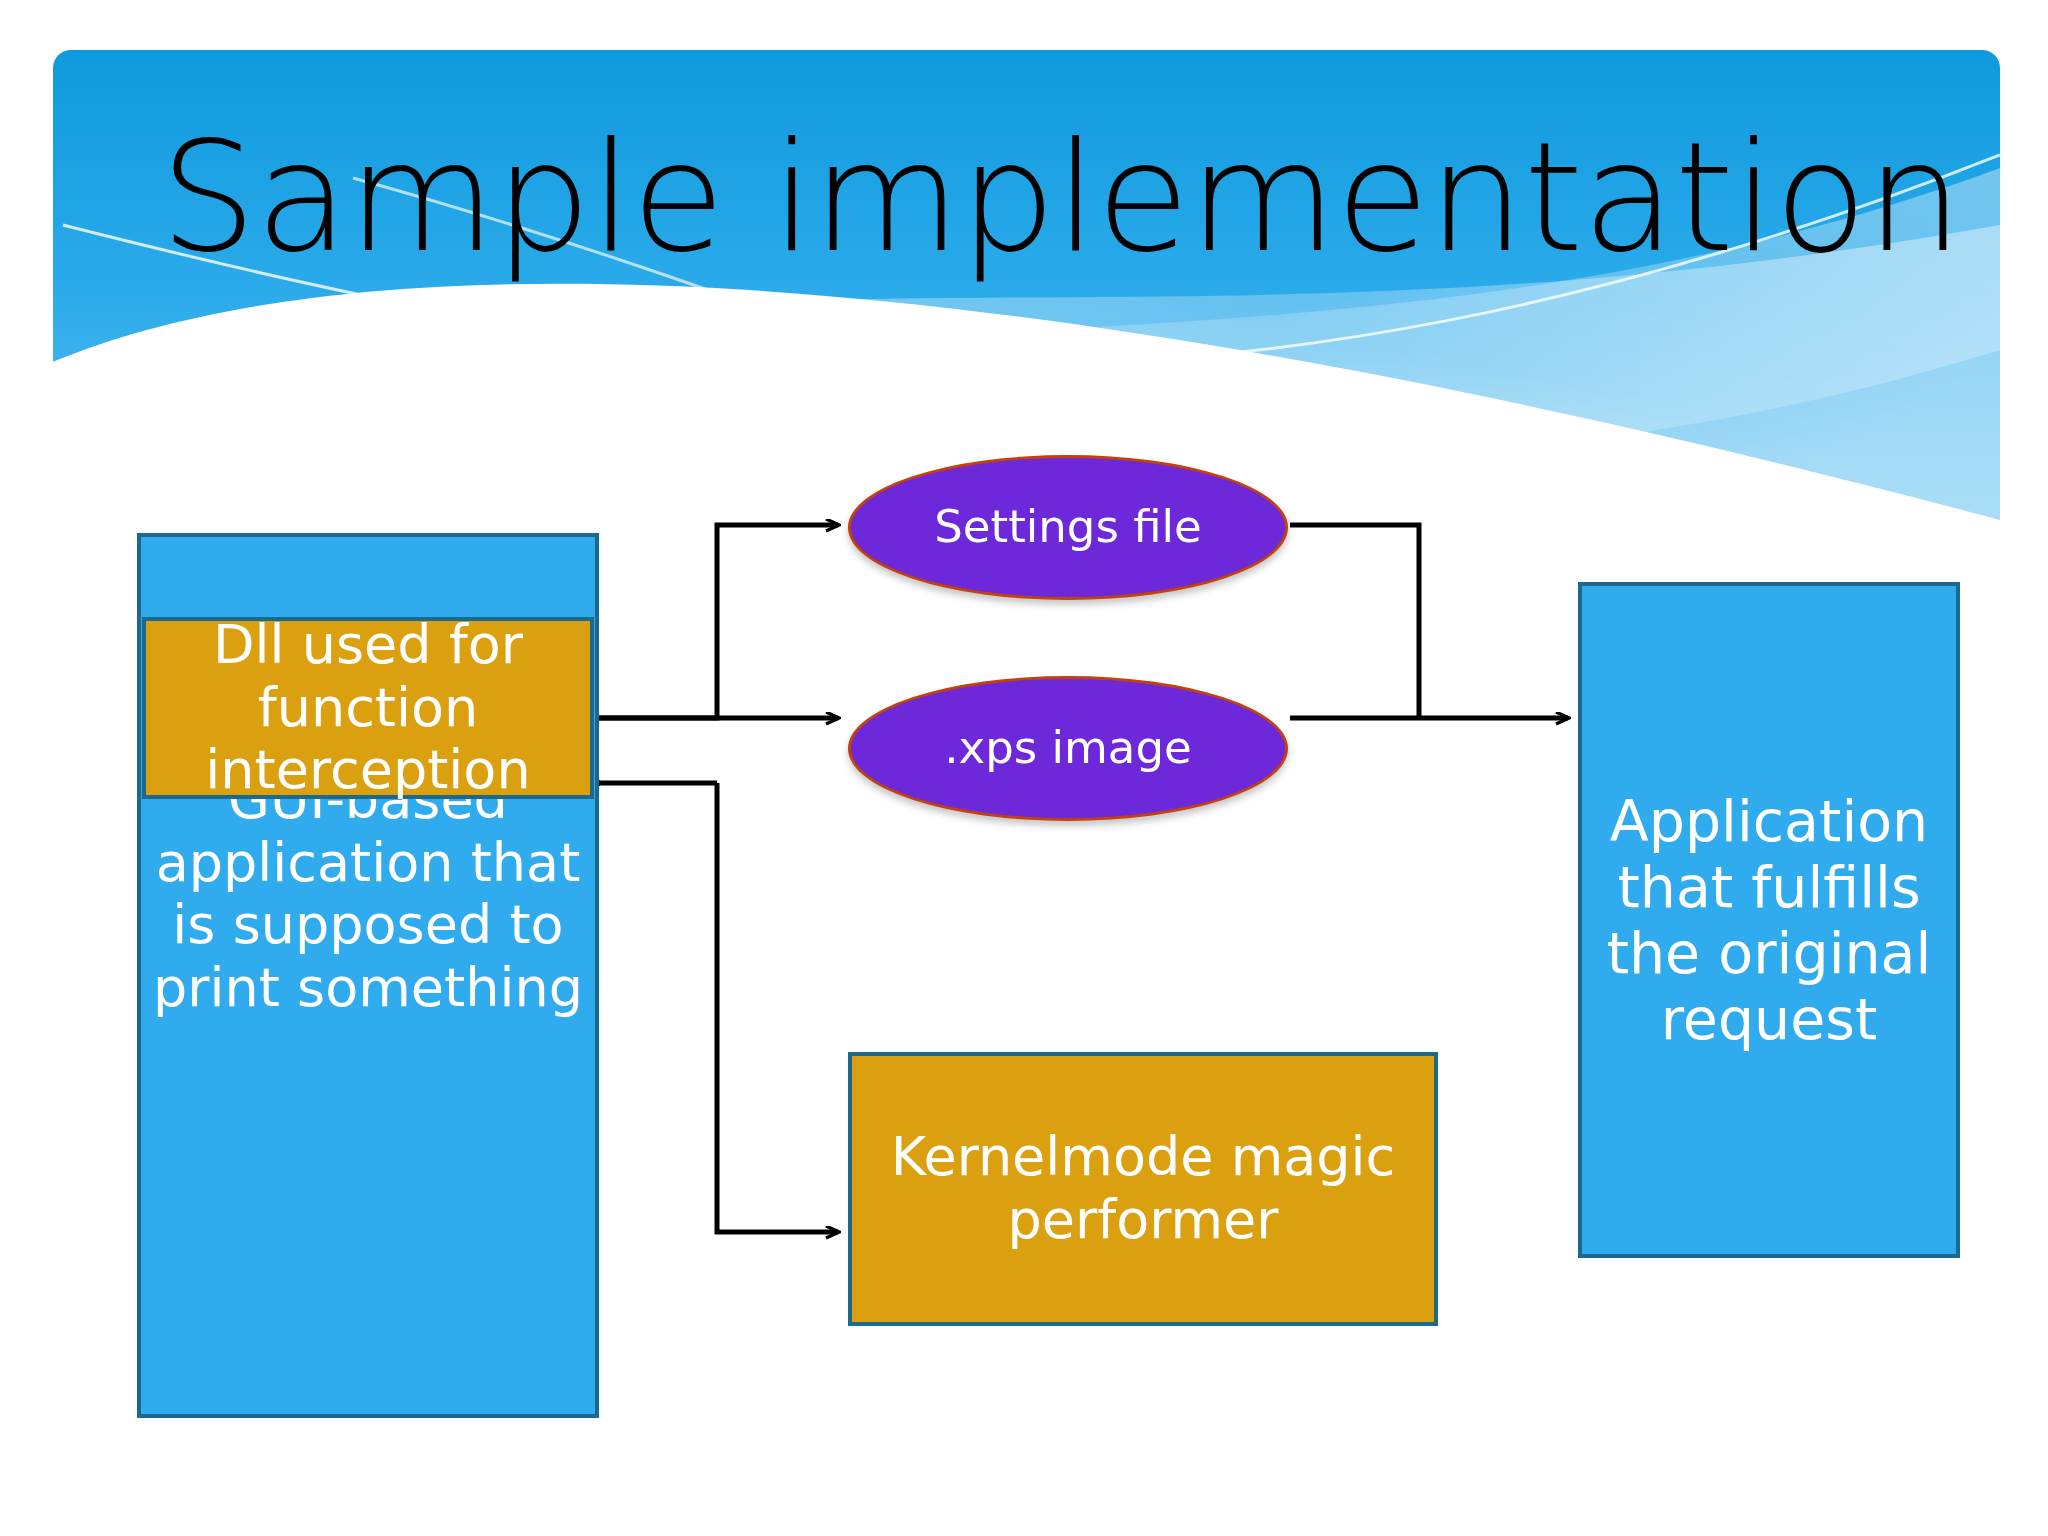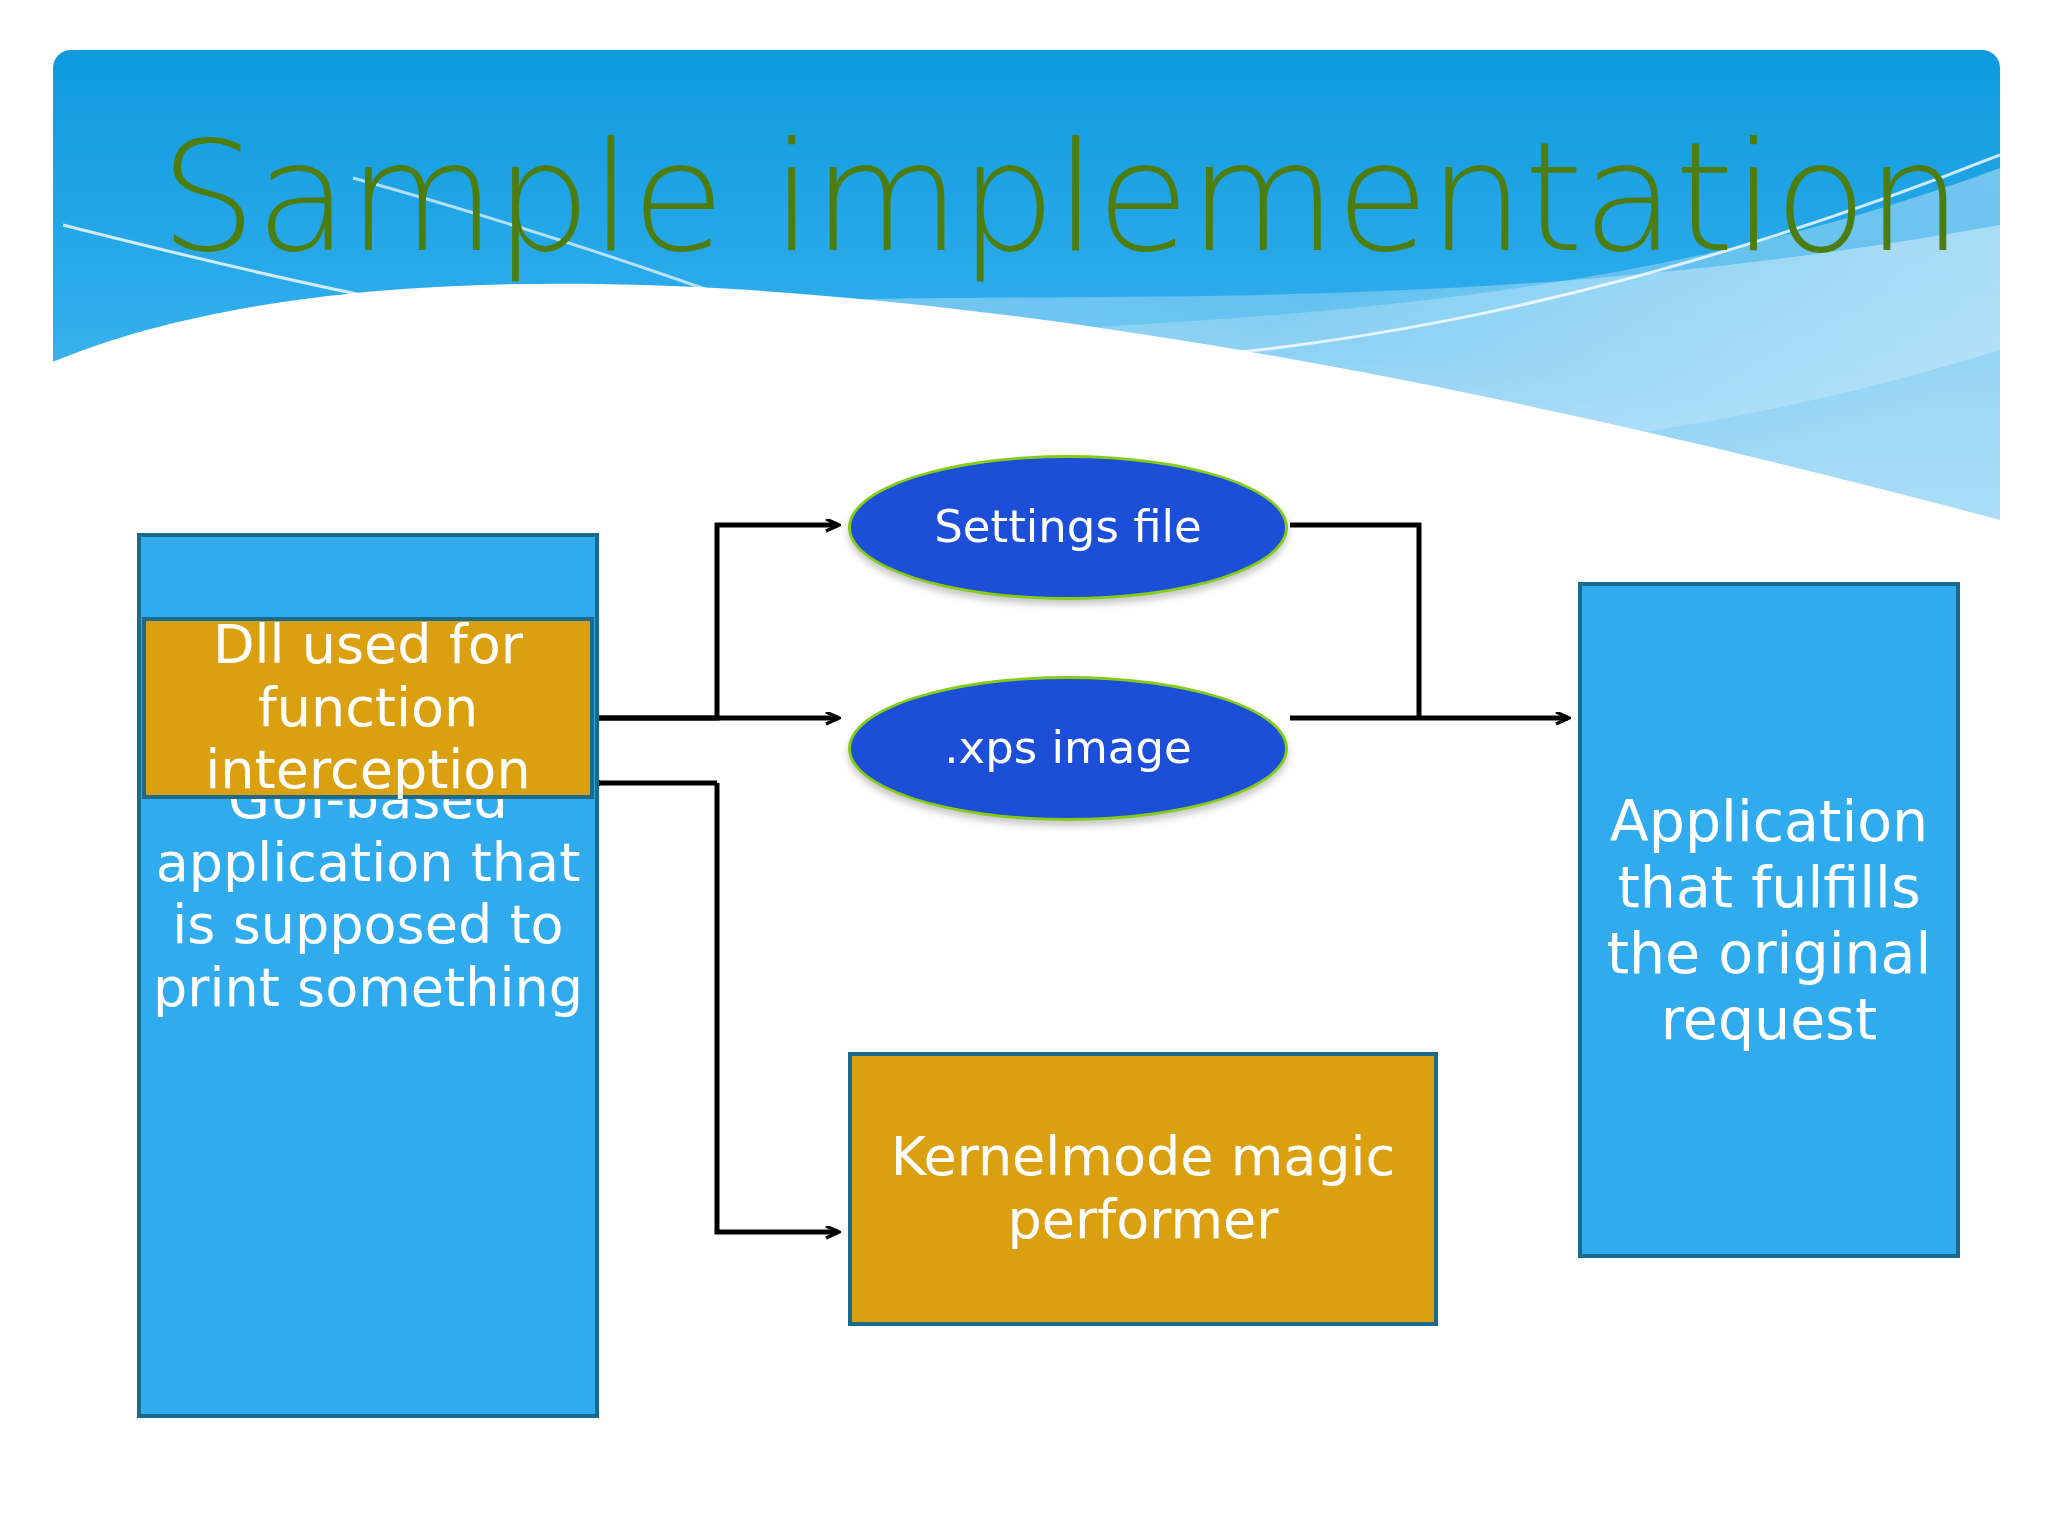--- a/index.html
+++ b/index.html
@@ -33,21 +33,21 @@
     border-top-left-radius: 18px;
     border-top-right-radius: 18px;
   }
   #banner svg { display: block; }
 
   #title {
     position: absolute;
     left: 160px;
     top: 118px;
     width: 1760px;
-    color: #4d7c0f;
+    color: #000000;
     font-family: "DejaVu Sans", sans-serif;
     font-weight: 300;
     font-size: 152px;
     line-height: 1.05;
     letter-spacing: -1px;
     white-space: nowrap;
   }
 
   
   .shape {
@@ -65,22 +65,22 @@
 
   .box-blue {
     background: #2fabee;
     border: 4px solid #1b6a8e;
   }
   .box-orange {
     background: #daa010;
     border: 4px solid #1b6a8e;
   }
   .ellipse-navy {
-    background: #1d4ed8;
-    border: 3px solid #84cc16;
+    background: #6d28d9;
+    border: 3px solid #c2410c;
     border-radius: 50%;
     box-shadow: 0 5px 7px rgba(0,0,0,0.22);
   }
 
   
   #gui-box {
     left: 137px;
     top: 533px;
     width: 462px;
     height: 885px;

